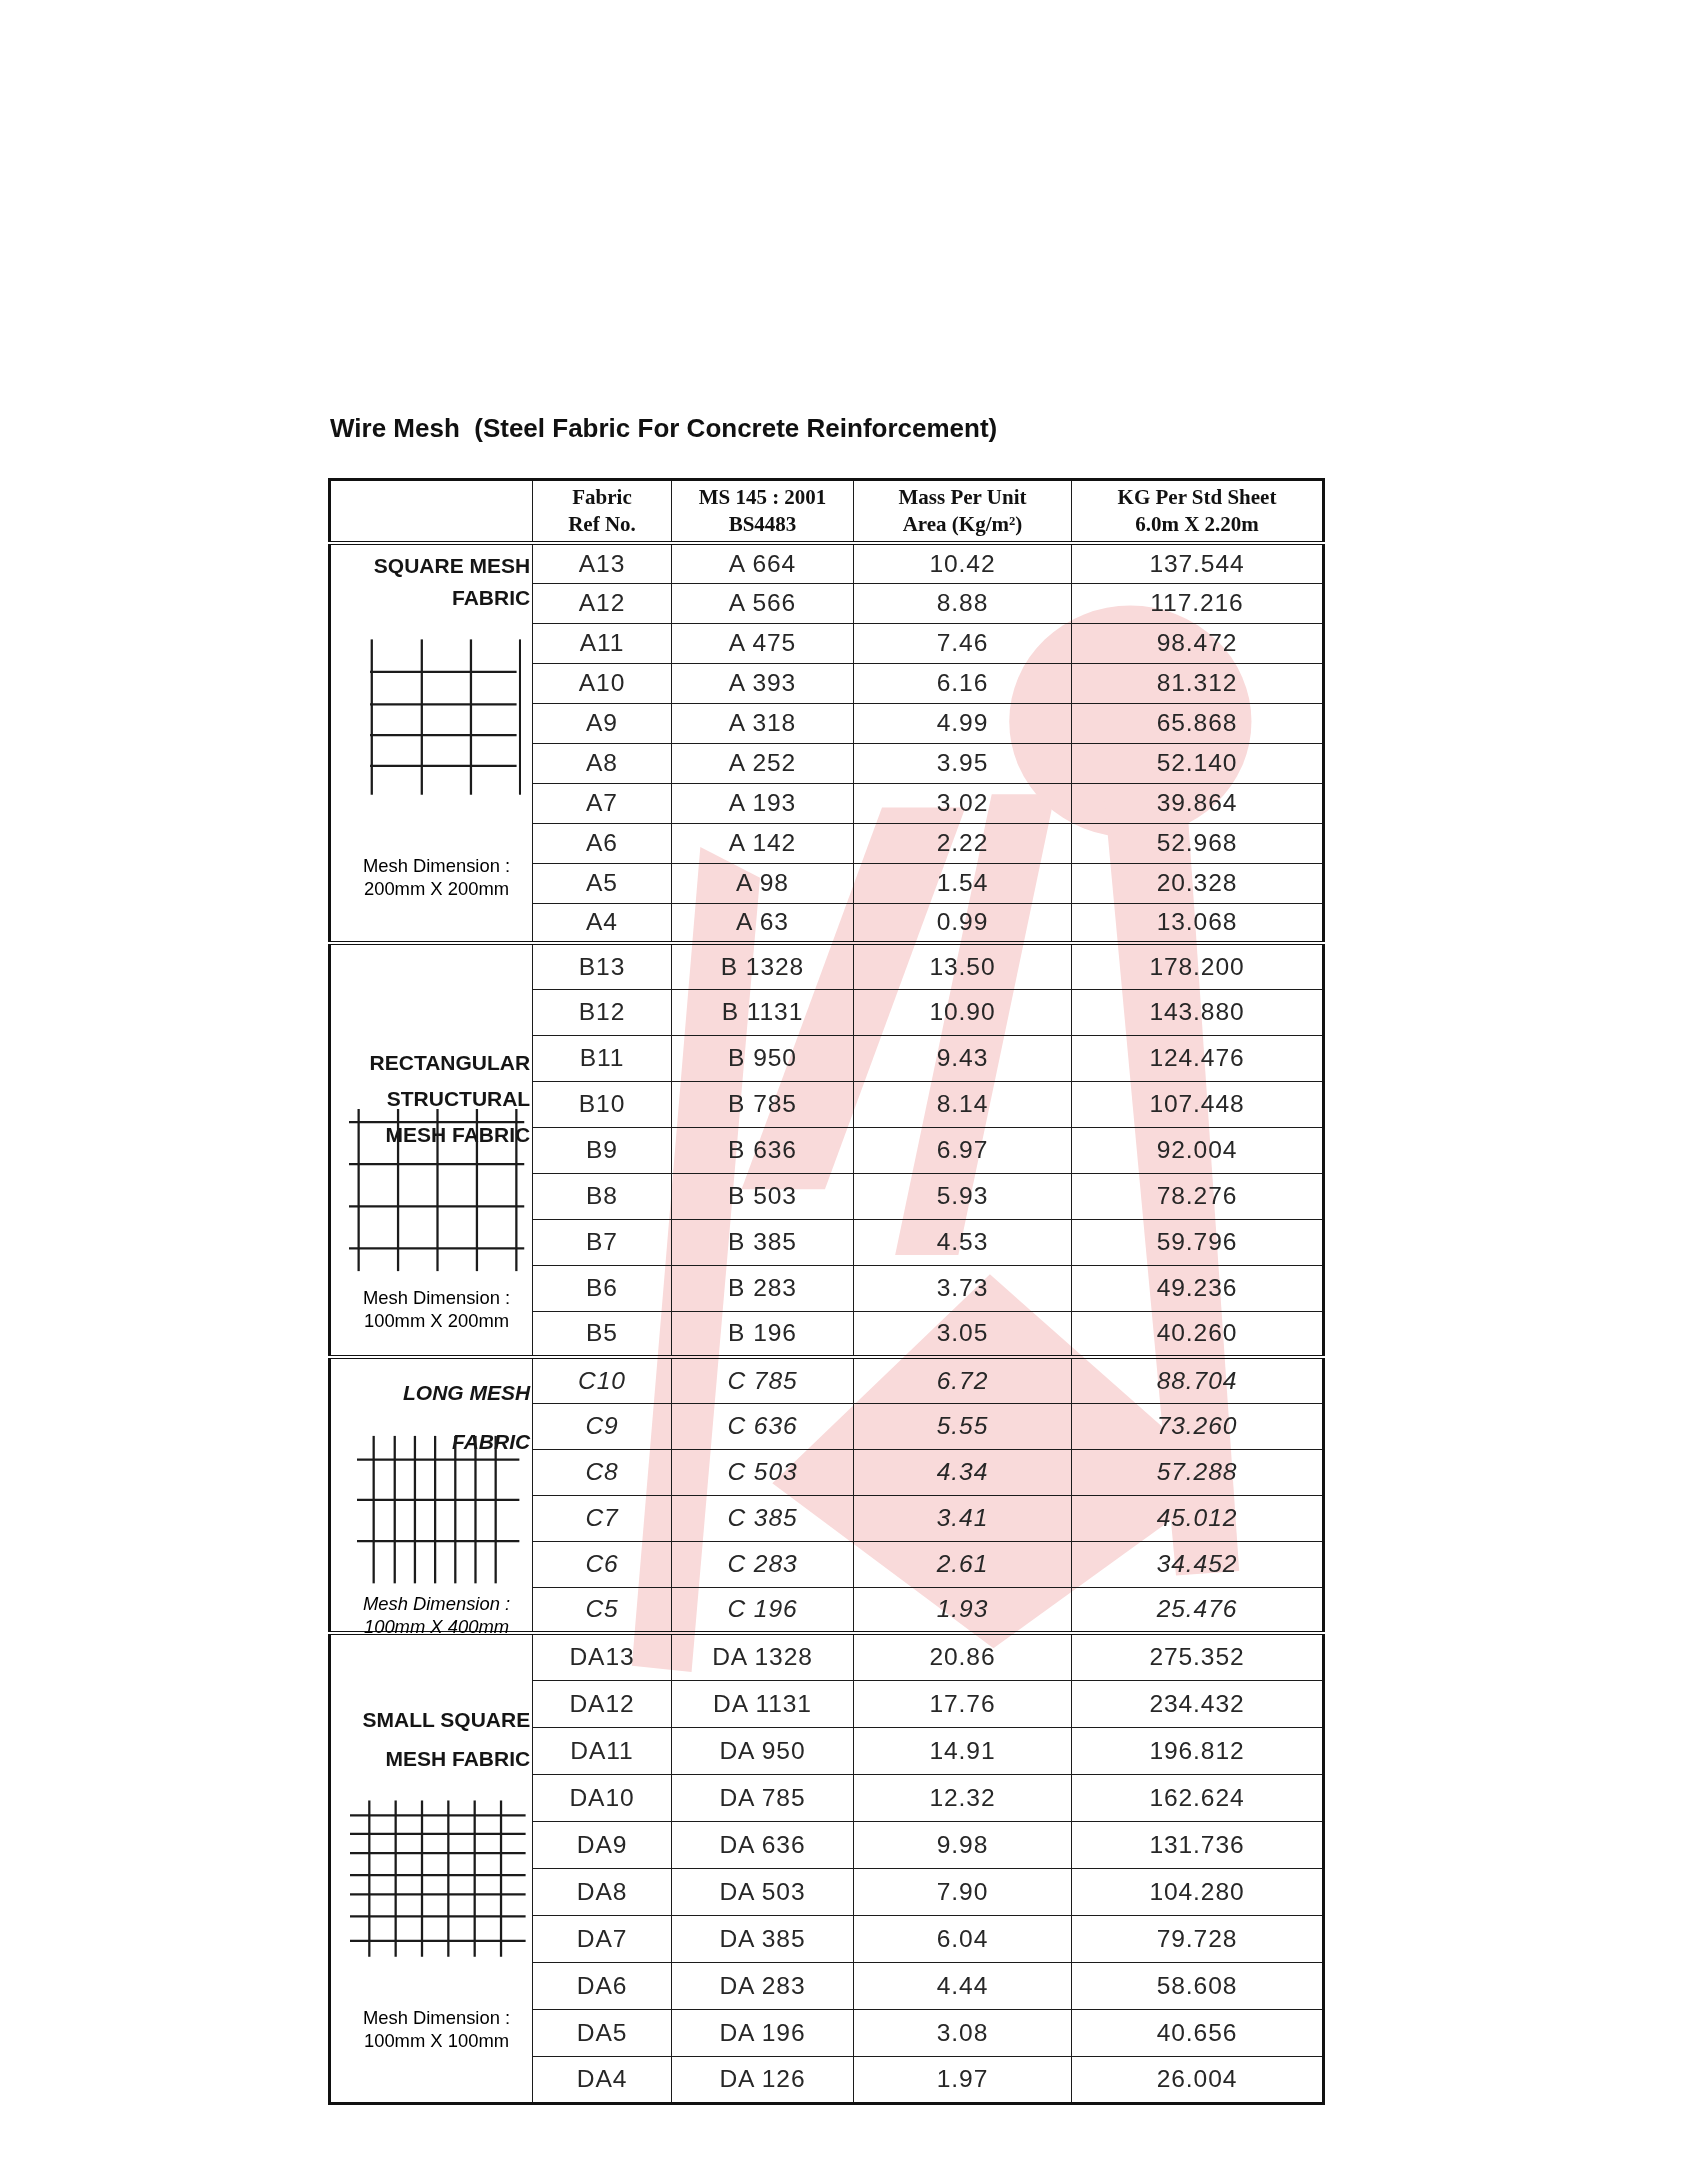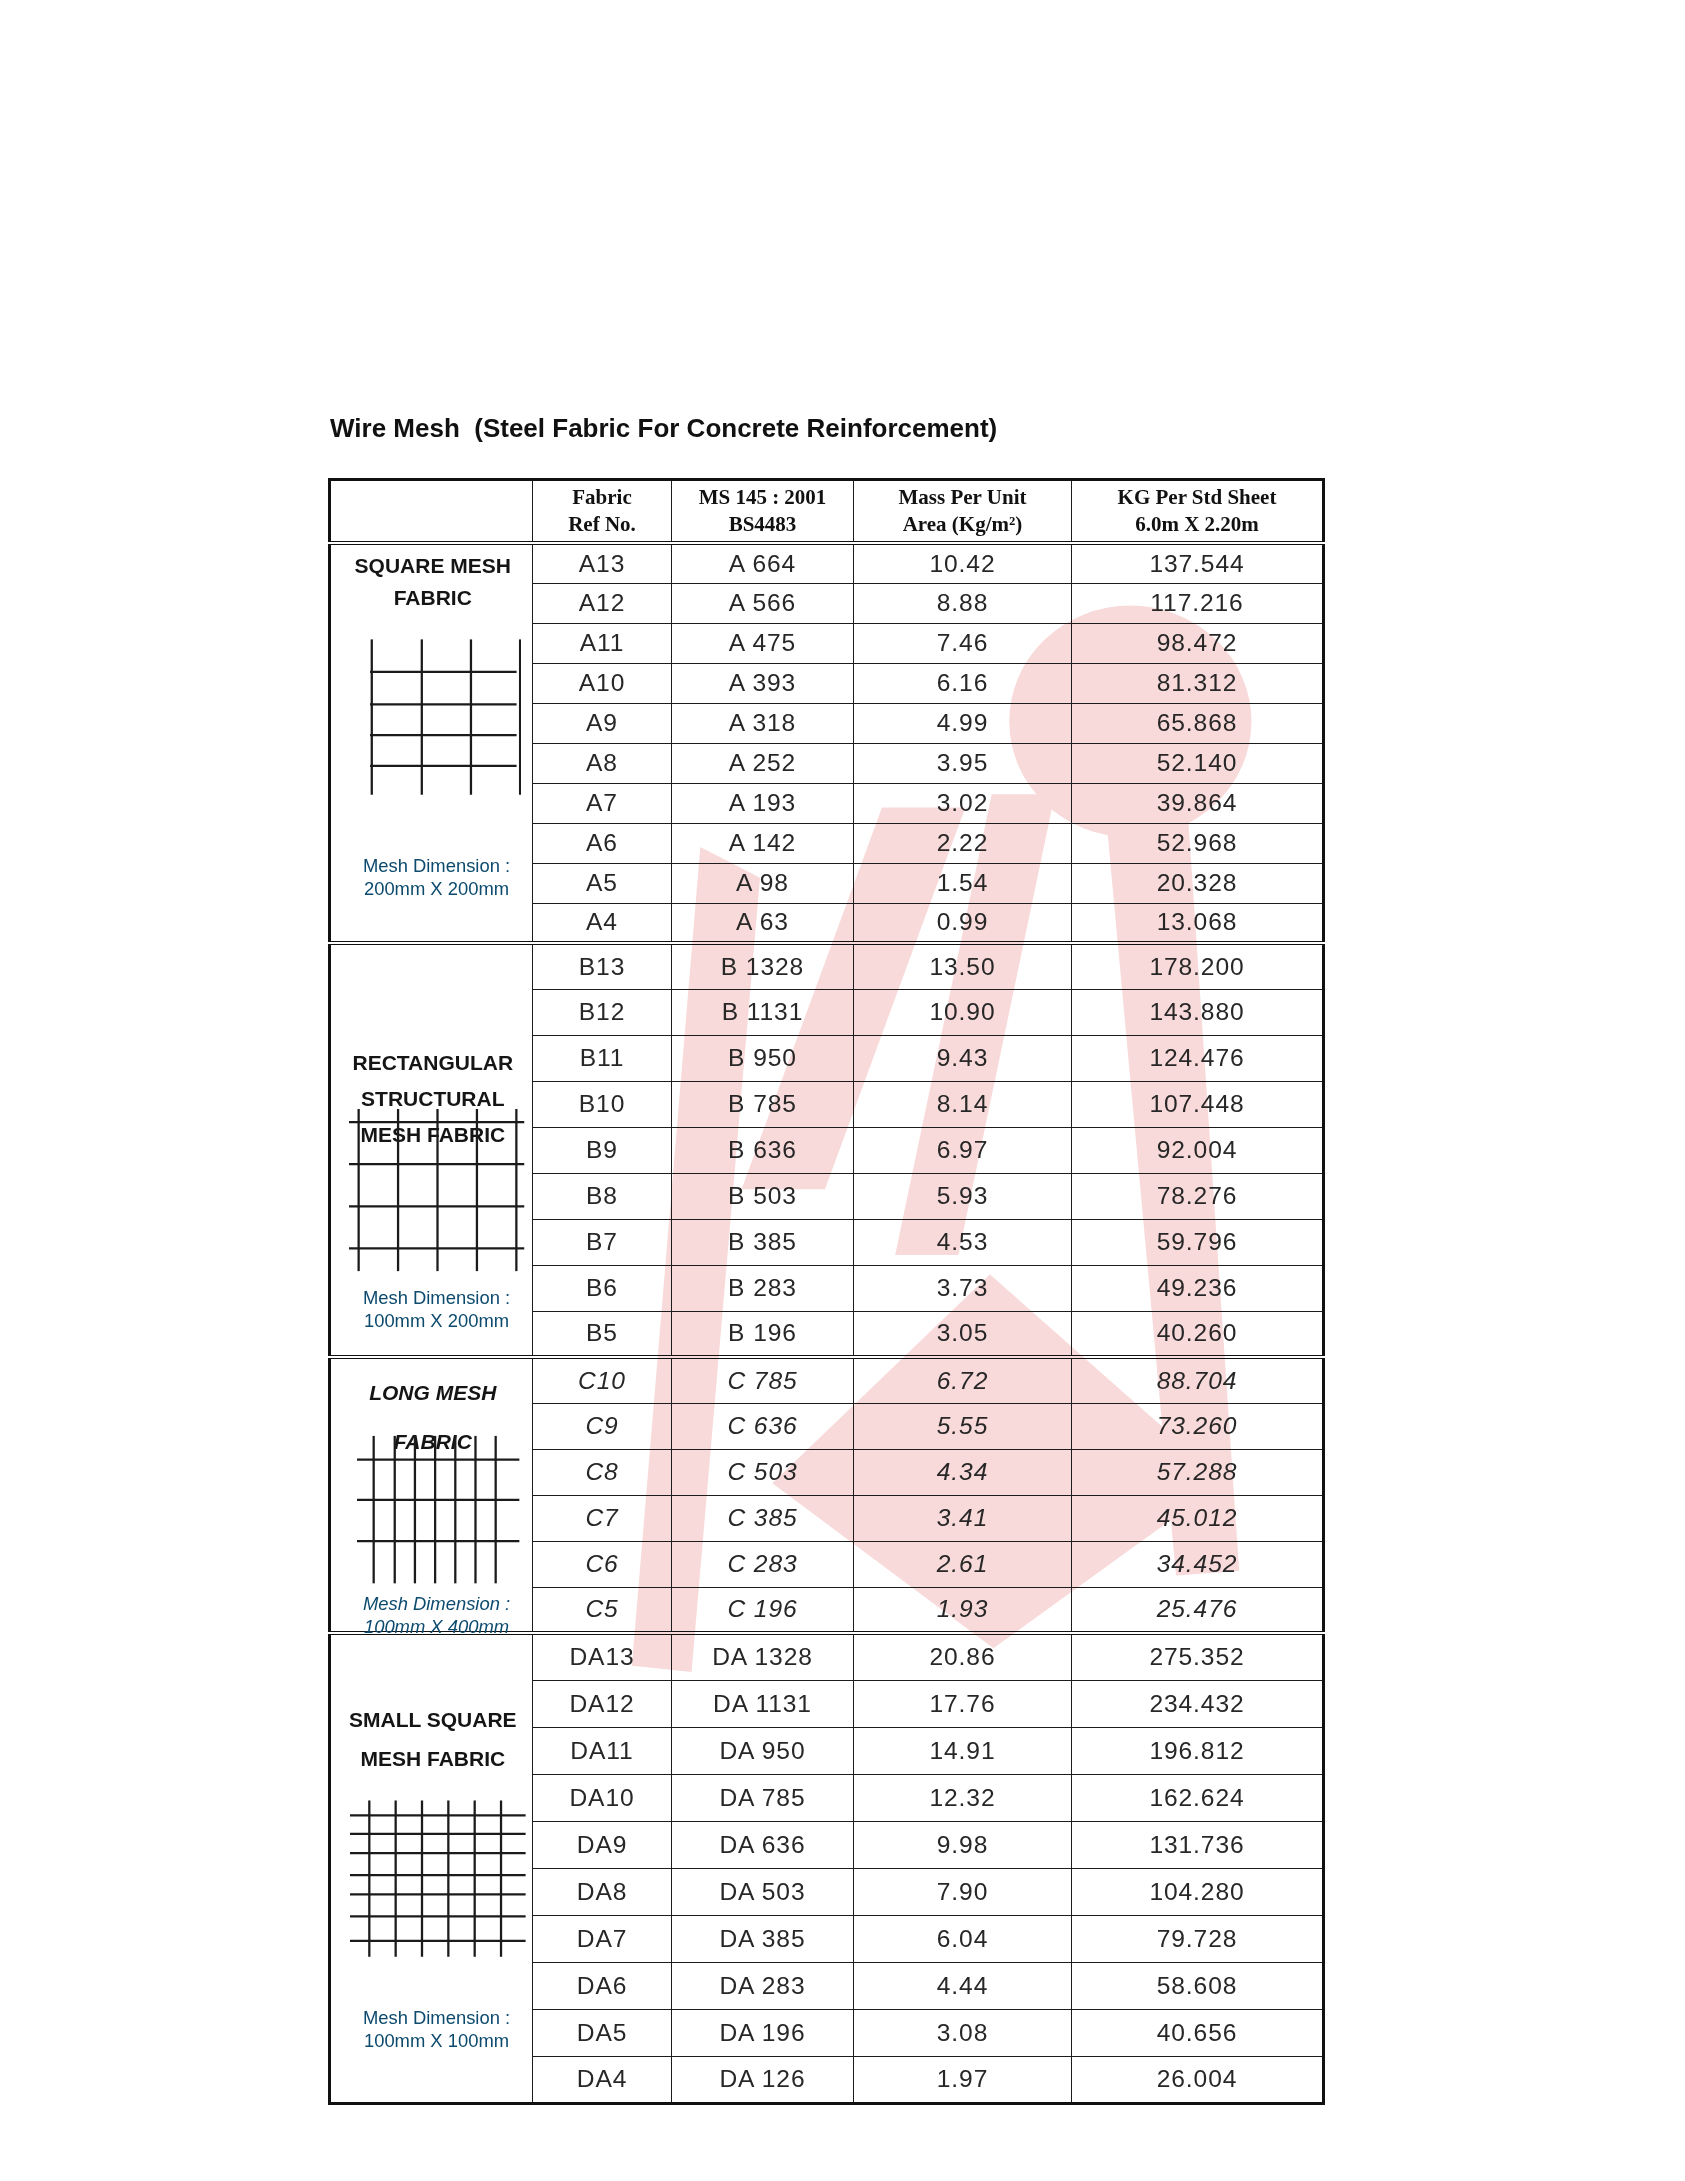--- a/index.html
+++ b/index.html
@@ -16,22 +16,22 @@
   thead th{border-bottom:3.5px solid #111;height:60px;
            font-family:"Liberation Serif", serif;font-weight:bold;font-size:21px;color:#111;
            text-align:center;vertical-align:middle;padding:0;}
   thead th .hl{line-height:27px;}
   td.data{font-size:24.6px;color:#272727;text-align:center;vertical-align:middle;
           letter-spacing:0.9px;padding:0;background:transparent;}
   tr.sec0{height:40px;} tr.sec1{height:46px;} tr.sec2{height:46px;font-style:italic;} tr.sec3{height:47px;}
   tbody.section-start tr:first-child td{border-top:4.4px double #111;}
   td.label-cell{position:relative;vertical-align:top;padding:0;background:transparent;}
   .sec-name{position:absolute;left:4.4px;right:1.8px;font-weight:bold;font-size:21px;color:#151515;
-            text-align:center;white-space:nowrap;}
-  .sec-dim{position:absolute;left:10px;right:0;text-align:center;font-size:18.4px;color:#0c4a6e;
+            text-align:right;white-space:nowrap;}
+  .sec-dim{position:absolute;left:10px;right:0;text-align:center;font-size:18.4px;color:#000000;
            line-height:23px;font-weight:normal;}
   .mesh-icon{position:absolute;}
   .mesh-icon line{stroke:#1b1b1b;stroke-width:2.6;}
 </style>
 </head>
 <body>
 <div class="page">
 
 <svg class="watermark" width="1685" height="2181" viewBox="0 0 1920 2485">
   <g fill="#f9dada">

